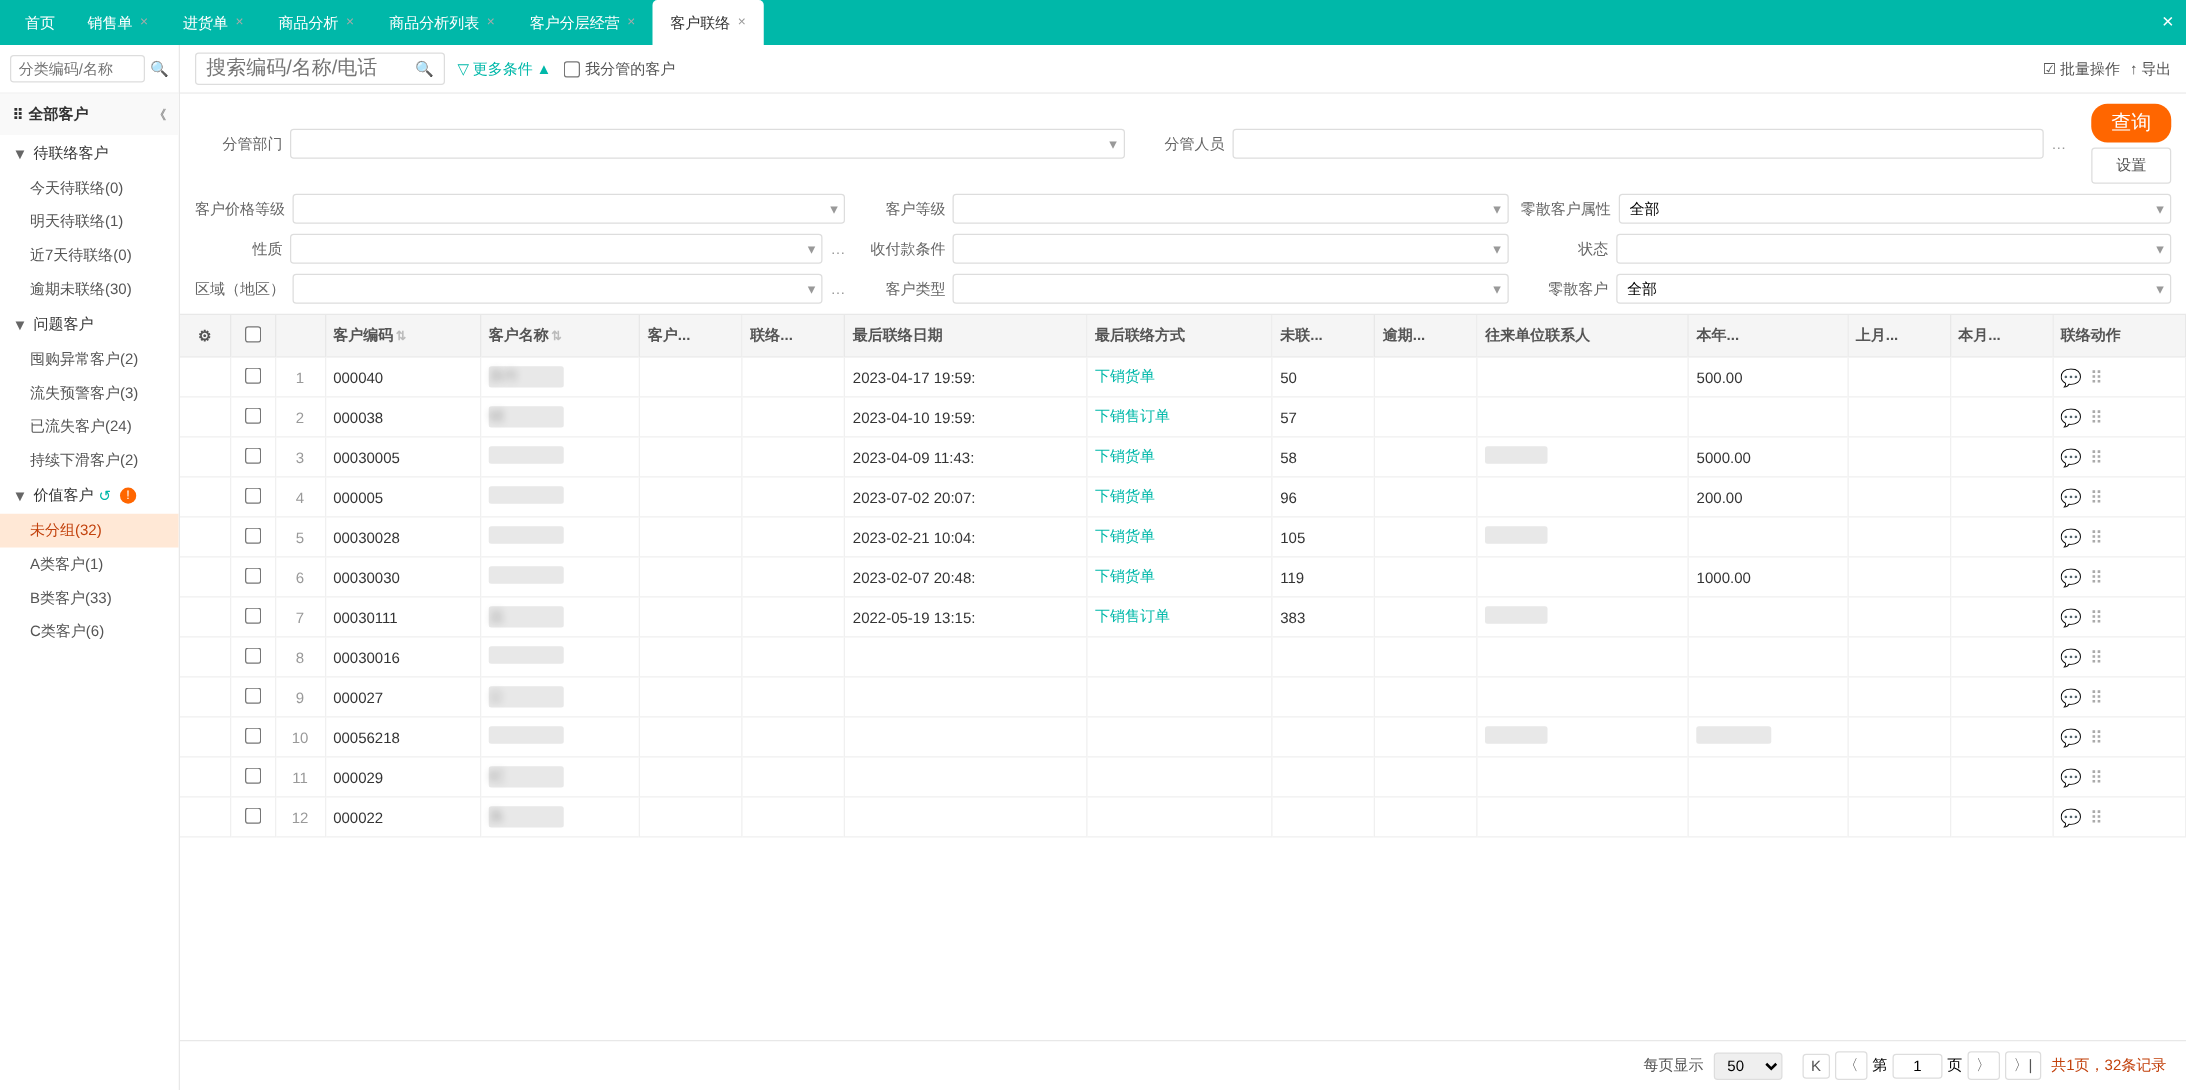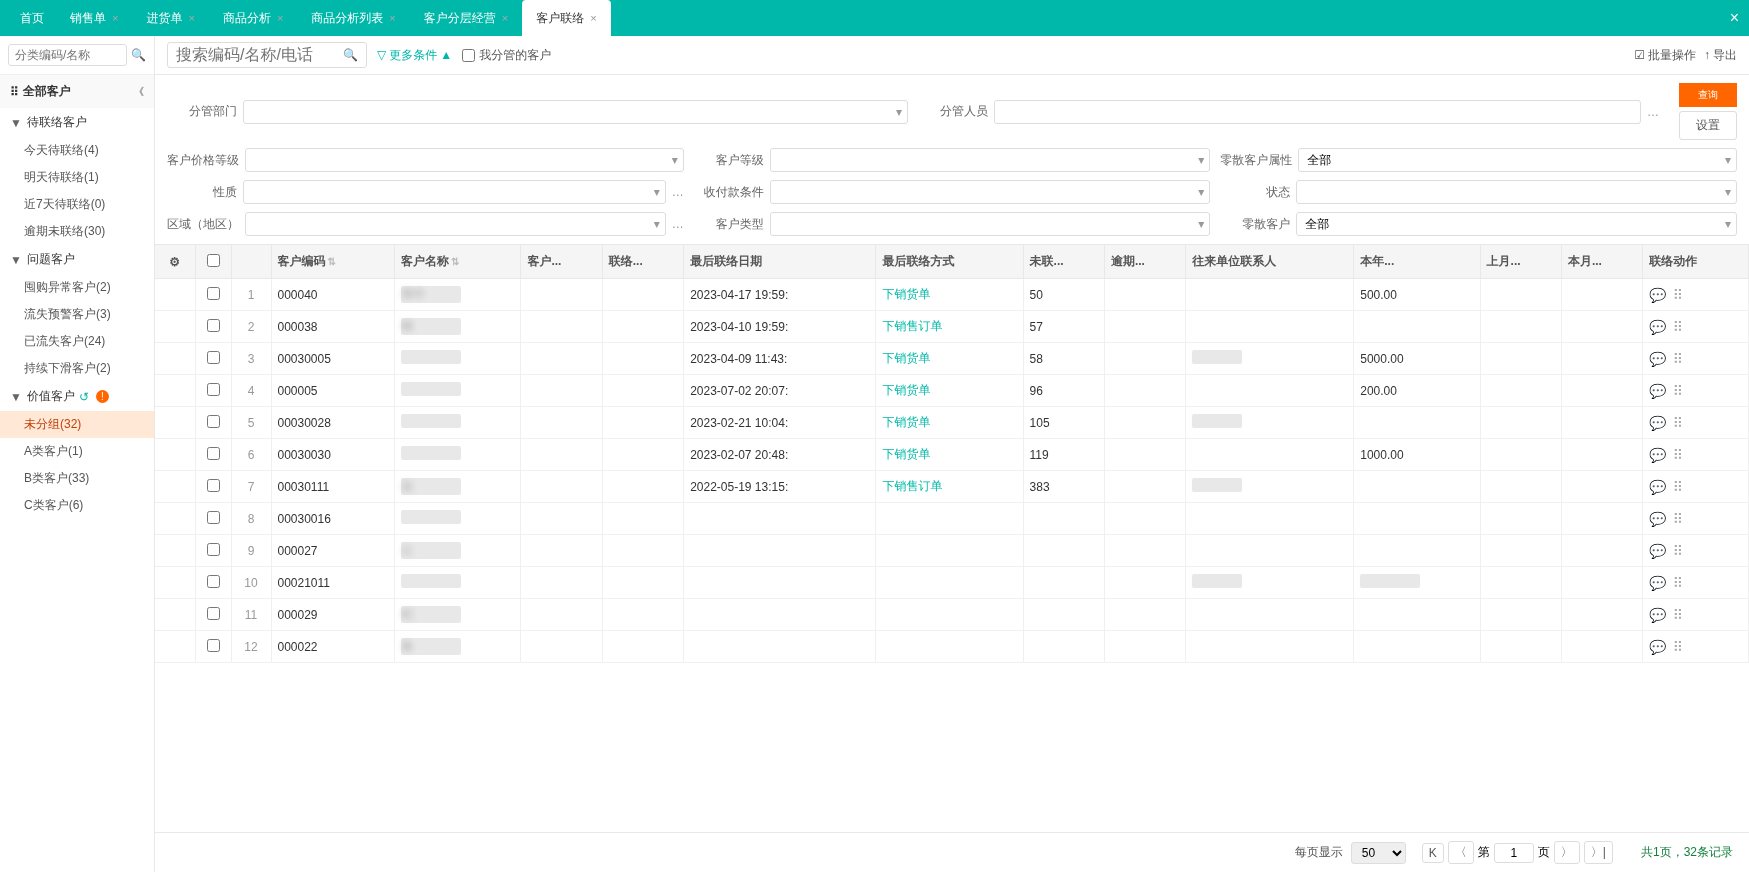--- a/index.html
+++ b/index.html
@@ -27,21 +27,21 @@
       position: absolute; right: 10px; color: white; cursor: pointer; font-size: 16px;
     }
 
     
     .main-layout {
       display: flex; height: calc(872px - 36px);
     }
 
     
     .sidebar {
-      width: 155px; background: white; border-right: 1px solid #e8e8e8;
+      width: 144px; background: white; border-right: 1px solid #e8e8e8;
       display: flex; flex-direction: column; flex-shrink: 0; overflow-y: auto;
     }
     .sidebar-search {
       display: flex; align-items: center; padding: 8px;
       border-bottom: 1px solid #f0f0f0;
     }
     .sidebar-search input {
       border: 1px solid #ddd; border-radius: 3px; padding: 3px 6px;
       font-size: 12px; width: 100%; outline: none;
     }
@@ -121,22 +121,22 @@
       flex: 1; position: relative; display: flex; align-items: center;
     }
     .select-wrapper select {
       width: 100%; border: 1px solid #ddd; border-radius: 3px; padding: 4px 24px 4px 8px;
       font-size: 12px; outline: none; appearance: none; background: white; cursor: pointer;
     }
     .select-wrapper .chevron {
       position: absolute; right: 6px; color: #999; pointer-events: none;
     }
     .btn-query {
-      background: #ff6600; color: white; border: none; border-radius: 0;
-      padding: 5px 16px; cursor: pointer; font-size: 10px;
+      background: #ff6600; color: white; border: none; border-radius: 13px;
+      padding: 5px 16px; cursor: pointer; font-size: 16px;
     }
     .btn-reset {
       background: white; color: #555; border: 1px solid #ddd; border-radius: 3px;
       padding: 5px 16px; cursor: pointer; font-size: 12px;
     }
     .filter-actions {
       display: flex; flex-direction: column; gap: 4px; margin-left: 10px;
     }
     .dotted-btn { color: #999; cursor: pointer; }
 
@@ -183,21 +183,21 @@
     }
     .page-nav { display: flex; align-items: center; gap: 4px; margin-left: 8px; }
     .page-btn {
       border: 1px solid #ddd; background: white; border-radius: 3px;
       padding: 2px 6px; cursor: pointer; color: #555;
     }
     .page-input {
       border: 1px solid #ddd; border-radius: 3px; padding: 2px 6px;
       width: 40px; text-align: center; font-size: 12px; outline: none;
     }
-    .total-info { color: #15803d; margin-left: 20px; }
+    .total-info { color: #c2410c; margin-left: 0; }
 
     
     ::-webkit-scrollbar { width: 6px; height: 6px; }
     ::-webkit-scrollbar-track { background: #f1f1f1; }
     ::-webkit-scrollbar-thumb { background: #ccc; border-radius: 3px; }
     .sort-icon { color: #bbb; margin-left: 2px; font-size: 10px; }
     
     .checkbox-cell { text-align: center; width: 36px; }
     input[type="checkbox"] { cursor: pointer; }
   </style>
@@ -248,21 +248,21 @@
         <span>全部客户</span>
       </span>
       <span class="collapse-icon">《</span>
     </div>
 
     <div class="sidebar-group-header">
       <span class="arrow">▼</span>
       <span>待联络客户</span>
     </div>
     <div class="sidebar-sub-item">
-      <span>今天待联络(4)</span>
+      <span>今天待联络(0)</span>
     </div>
     <div class="sidebar-sub-item">
       <span>明天待联络(1)</span>
     </div>
     <div class="sidebar-sub-item">
       <span>近7天待联络(0)</span>
     </div>
     <div class="sidebar-sub-item">
       <span>逾期未联络(30)</span>
     </div>
@@ -661,21 +661,21 @@
       <div class="action-icons">
         <span class="action-icon">💬</span>
         <span class="action-icon">⠿</span>
       </div>
     </td>
   </tr>
             <tr>
     <td class="num"></td>
     <td class="checkbox-cell"><input type="checkbox" style=""></td>
     <td class="num">10</td>
-    <td>00021011</td>
+    <td>00056218</td>
     <td><span class="" style="display:inline-block;background:#e8e8e8;border-radius:2px;min-width:60px;min-height:14px;"></span></td>
     <td></td>
     <td></td>
     <td></td>
     <td></td>
     <td></td>
     <td></td>
     <td><span style="display:inline-block;background:#e8e8e8;border-radius:2px;min-width:50px;min-height:14px;"></span></td>
     <td><span style="display:inline-block;background:#e8e8e8;border-radius:2px;min-width:60px;min-height:14px;"></span></td>
     <td></td>

